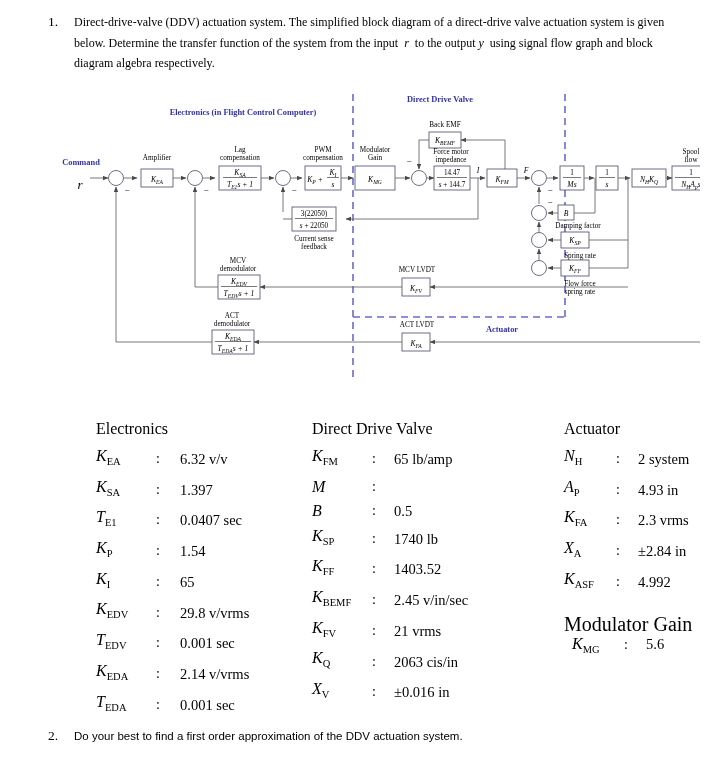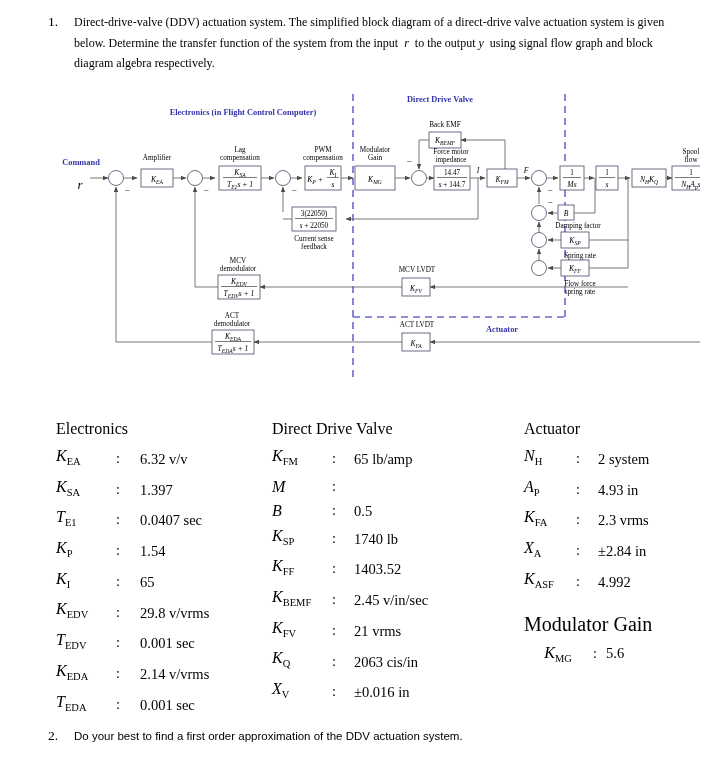--- a/index.html
+++ b/index.html
@@ -20,41 +20,41 @@
   #problem-1{left:48px;top:12px;width:630px;}
   #problem-2{left:48px;top:726px;width:620px;}
   #problem-2 .prob-body{font-family:"Liberation Sans",sans-serif;font-size:11.5px;}
   .ital{font-style:italic;}
 
   
   #diagram{position:absolute;left:50px;top:92px;width:650px;height:300px;}
   #diagram svg{display:block;}
 
   
-  .paramcol{position:absolute;}
+  .paramcol{position:absolute;margin-left:40px;}
   #col-electronics{left:56px;top:418px;}
   #col-ddv{left:272px;top:418px;}
   #col-actuator{left:524px;top:418px;}
   .col-title{font-size:16px;line-height:22px;margin-bottom:4px;}
   .prow{display:flex;align-items:center;line-height:24.5px;}
   .sym{font-style:italic;font-size:16px;}
   .sub{font-style:normal;font-size:10.5px;vertical-align:sub;}
   .colon{font-size:14px;}
   .val{font-size:14.5px;}
 
   
   #col-electronics .sym{width:60px;display:inline-block;}
   #col-electronics .colon{width:24px;display:inline-block;}
   #col-ddv .sym{width:60px;display:inline-block;}
   #col-ddv .colon{width:22px;display:inline-block;}
   #col-actuator .sym{width:52px;display:inline-block;}
   #col-actuator .colon{width:22px;display:inline-block;}
 
   .mg-title{font-size:20px;line-height:22px;margin-top:16px;}
-  .mg-row{display:flex;align-items:baseline;line-height:36px;padding-left:8px;text-align:center;}
+  .mg-row{display:flex;align-items:baseline;line-height:18px;padding-left:8px;}
   .mg-row .sym{width:48px;display:inline-block;}
   .mg-row .colon{width:14px;display:inline-block;}
 
   
   text{font-family:"Liberation Serif",serif;fill:#000;}
   .lbl{font-size:7.2px;text-anchor:middle;}
   .blk{font-size:7.6px;text-anchor:middle;font-style:italic;}
   .blkn{font-size:7.2px;text-anchor:middle;}
   .sect{font-size:8.4px;text-anchor:middle;font-weight:bold;fill:#3333aa;}
   .sig{font-size:13px;text-anchor:middle;font-style:italic;}

